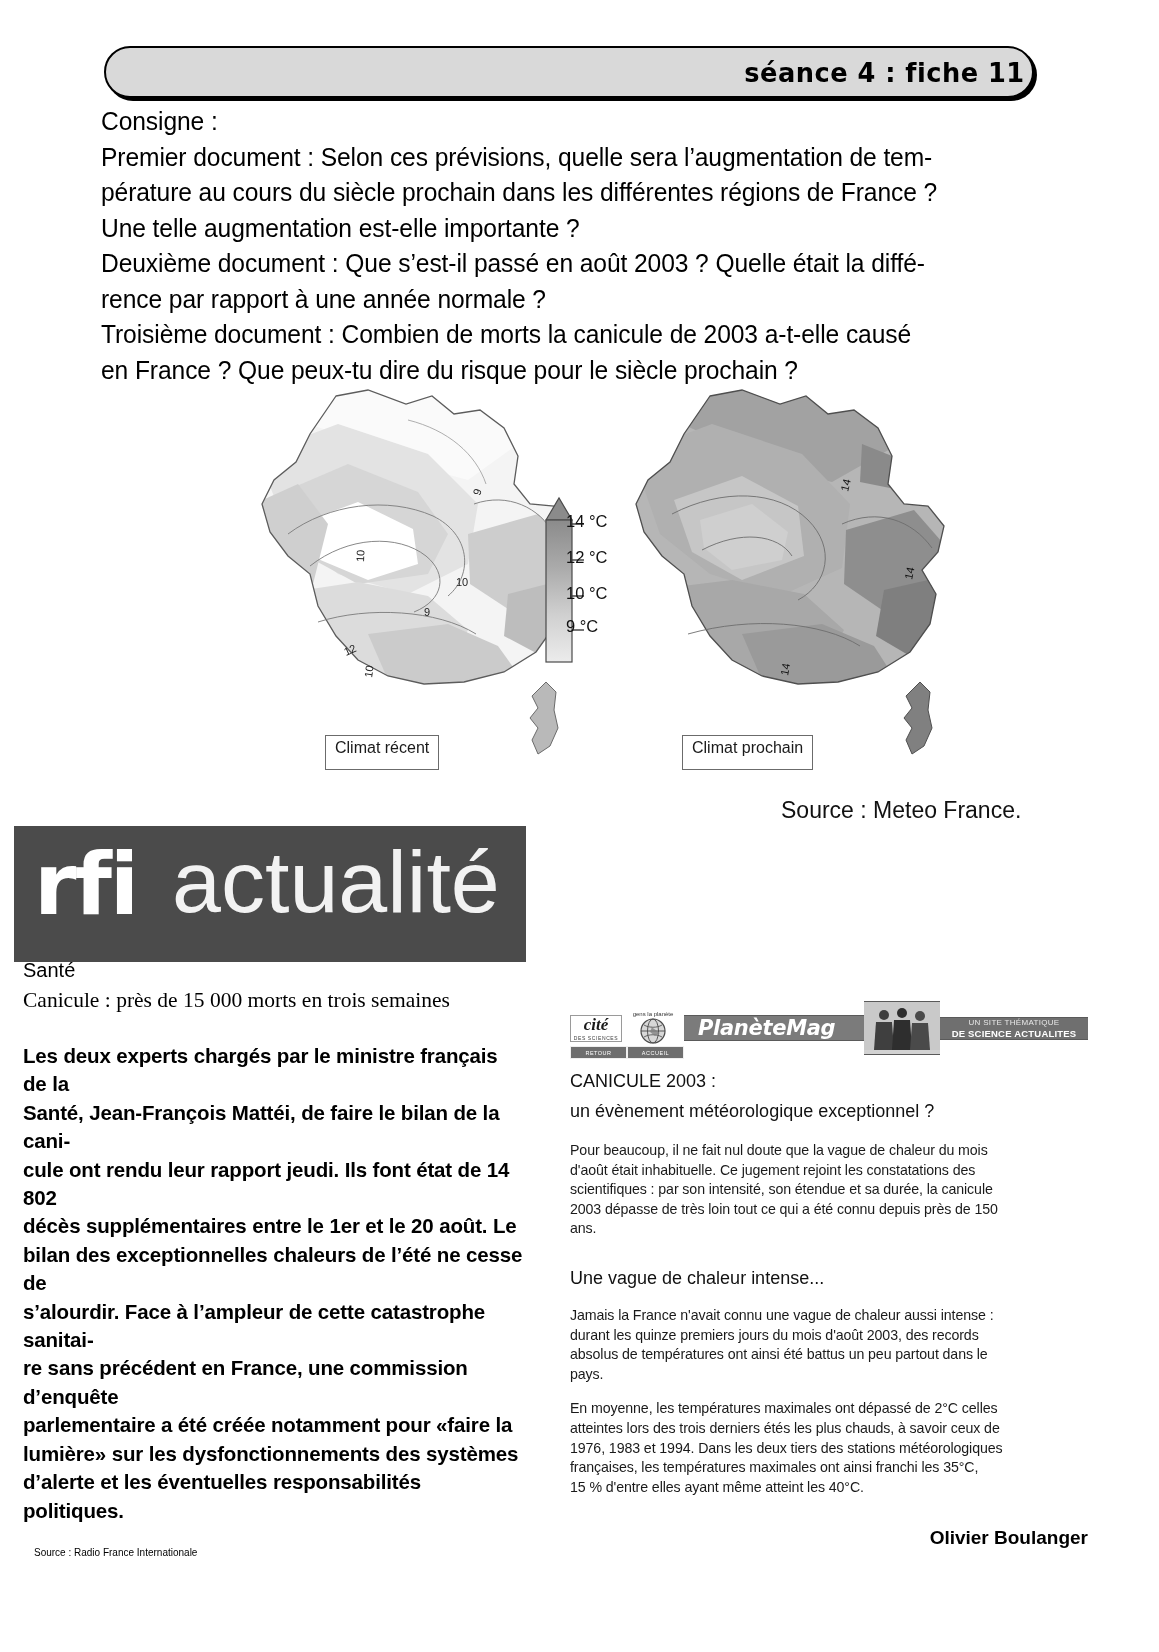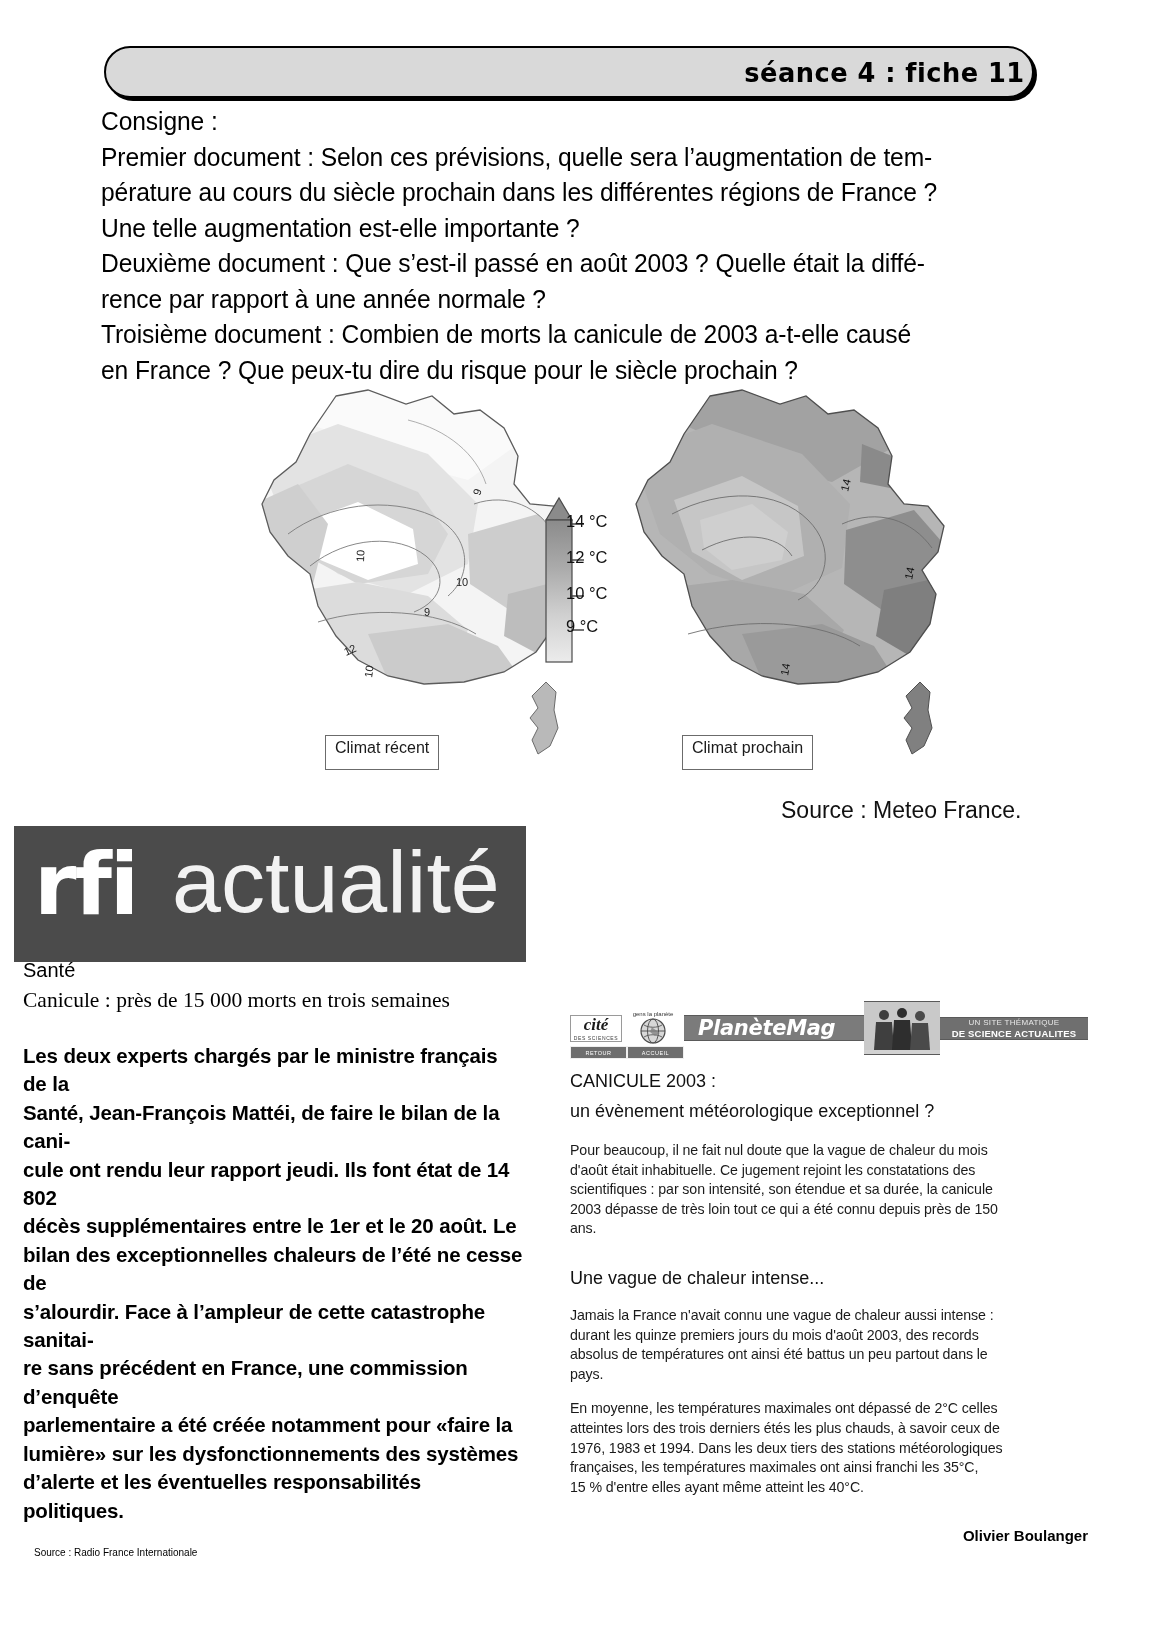--- a/index.html
+++ b/index.html
@@ -336,21 +336,21 @@
     line-height: 19.6px;
     color: #1a1a1a;
     white-space: pre-line;
     letter-spacing: -0.1px;
   }
   .pm-author {
     margin-top: 30px;
     text-align: right;
     font-family: "Liberation Sans", sans-serif;
     font-weight: bold;
-    font-size: 15px;
+    font-size: 19px;
     color: #000;
     padding-right: 2px;
   }
 </style>
 </head>
 <body>
 
 <div class="title-banner">
   <span class="title-text">séance 4 : fiche 11</span>
 </div>

